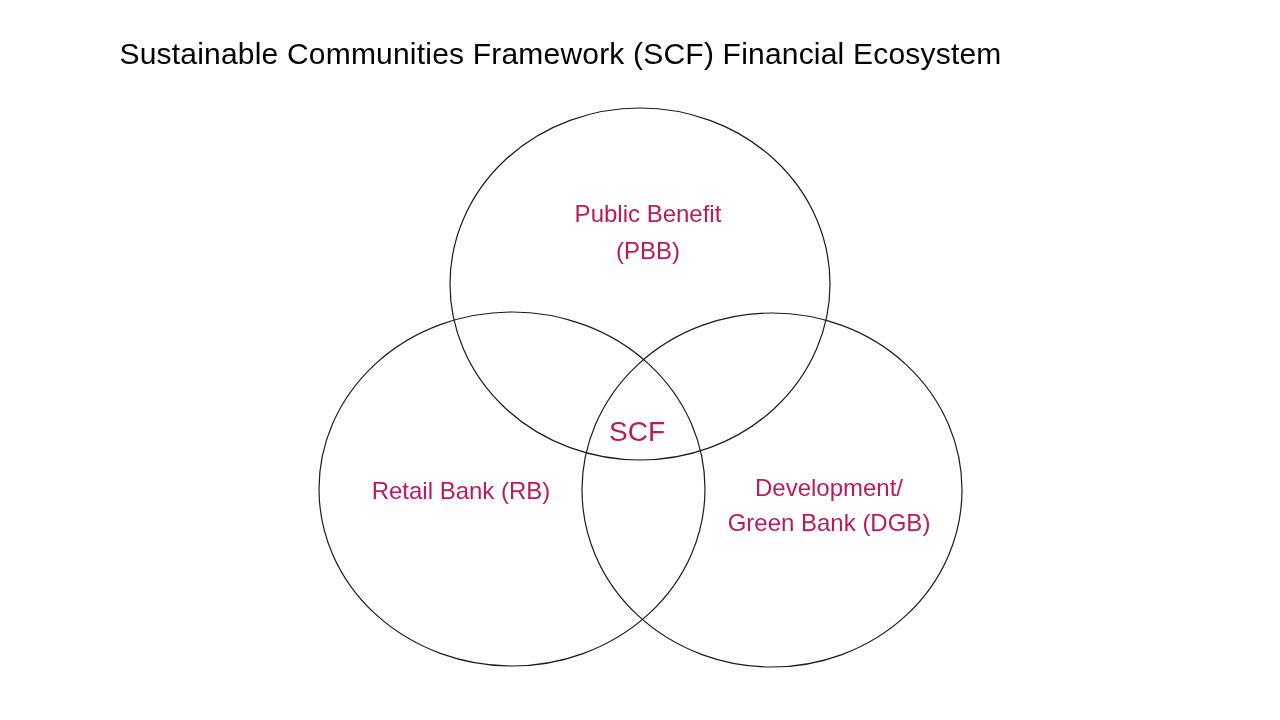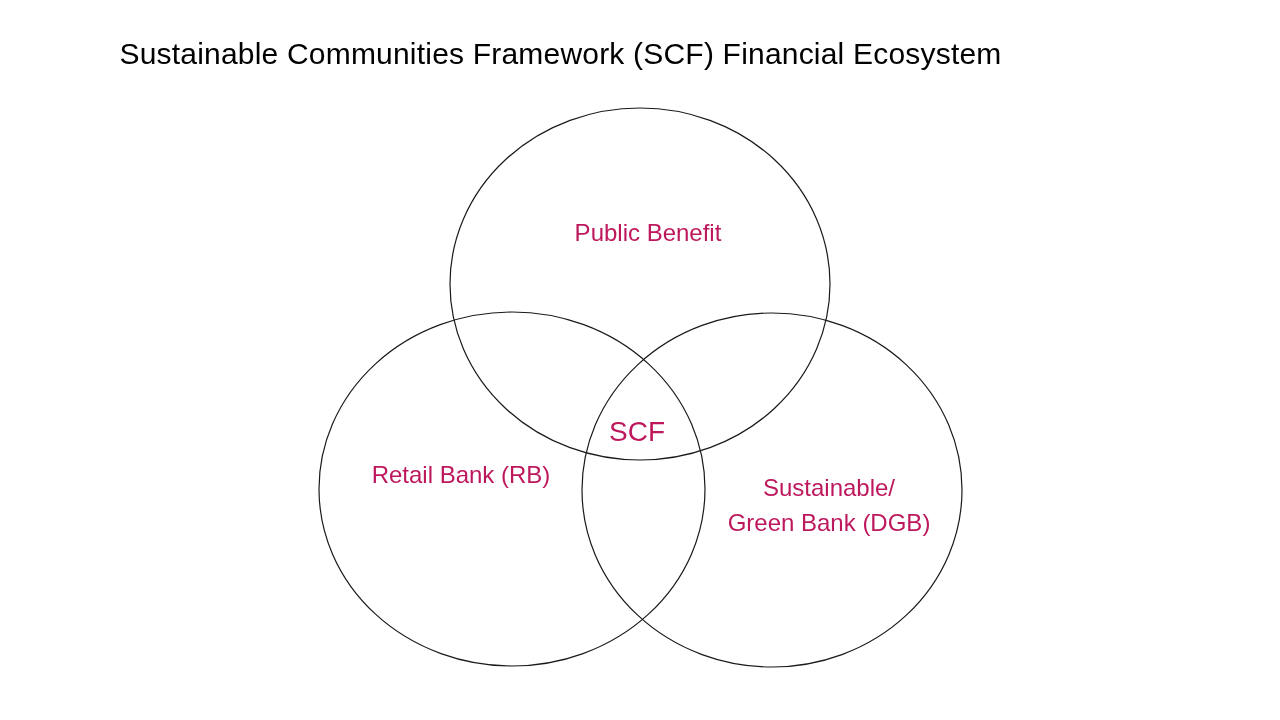--- a/index.html
+++ b/index.html
@@ -41,43 +41,44 @@
   }
   .label {
     position: absolute;
     transform: translate(-50%, -50%);
     text-align: center;
     font-size: 24px;
     color: #be185d;
     white-space: nowrap;
   }
   .label-pbb { left: 648px; top: 232px; line-height: 37px; }
-  .label-rb  { left: 461px; top: 475px; text-align: right; }
+  .label-rb  { left: 461px; top: 491px; text-align: right; }
   .label-dgb { left: 829px; top: 505px; line-height: 35px; }
   .label-scf { left: 637px; top: 432px; font-size: 28px; }
 </style>
 </head>
 <body>
 
 <div class="slide">
 
   <div class="title">Sustainable Communities Framework (SCF) Financial Ecosystem</div>
 
   <svg class="venn-svg" viewBox="0 0 1280 720" aria-hidden="true">
     <ellipse class="circle-outline" cx="640" cy="284" rx="190" ry="176"></ellipse>
     <ellipse class="circle-outline" cx="512" cy="489" rx="193" ry="177"></ellipse>
     <ellipse class="circle-outline" cx="772" cy="490" rx="190" ry="177"></ellipse>
   </svg>
 
   <div class="label label-pbb">
     <div>Public Benefit</div>
+    <div>(PBB)</div>
   </div>
 
   <div class="label label-rb">Retail Bank (RB)</div>
 
   <div class="label label-dgb">
-    <div>Sustainable/</div>
+    <div>Development/</div>
     <div>Green Bank (DGB)</div>
   </div>
 
   <div class="label label-scf">SCF</div>
 
 </div>
 
 </body></html>

